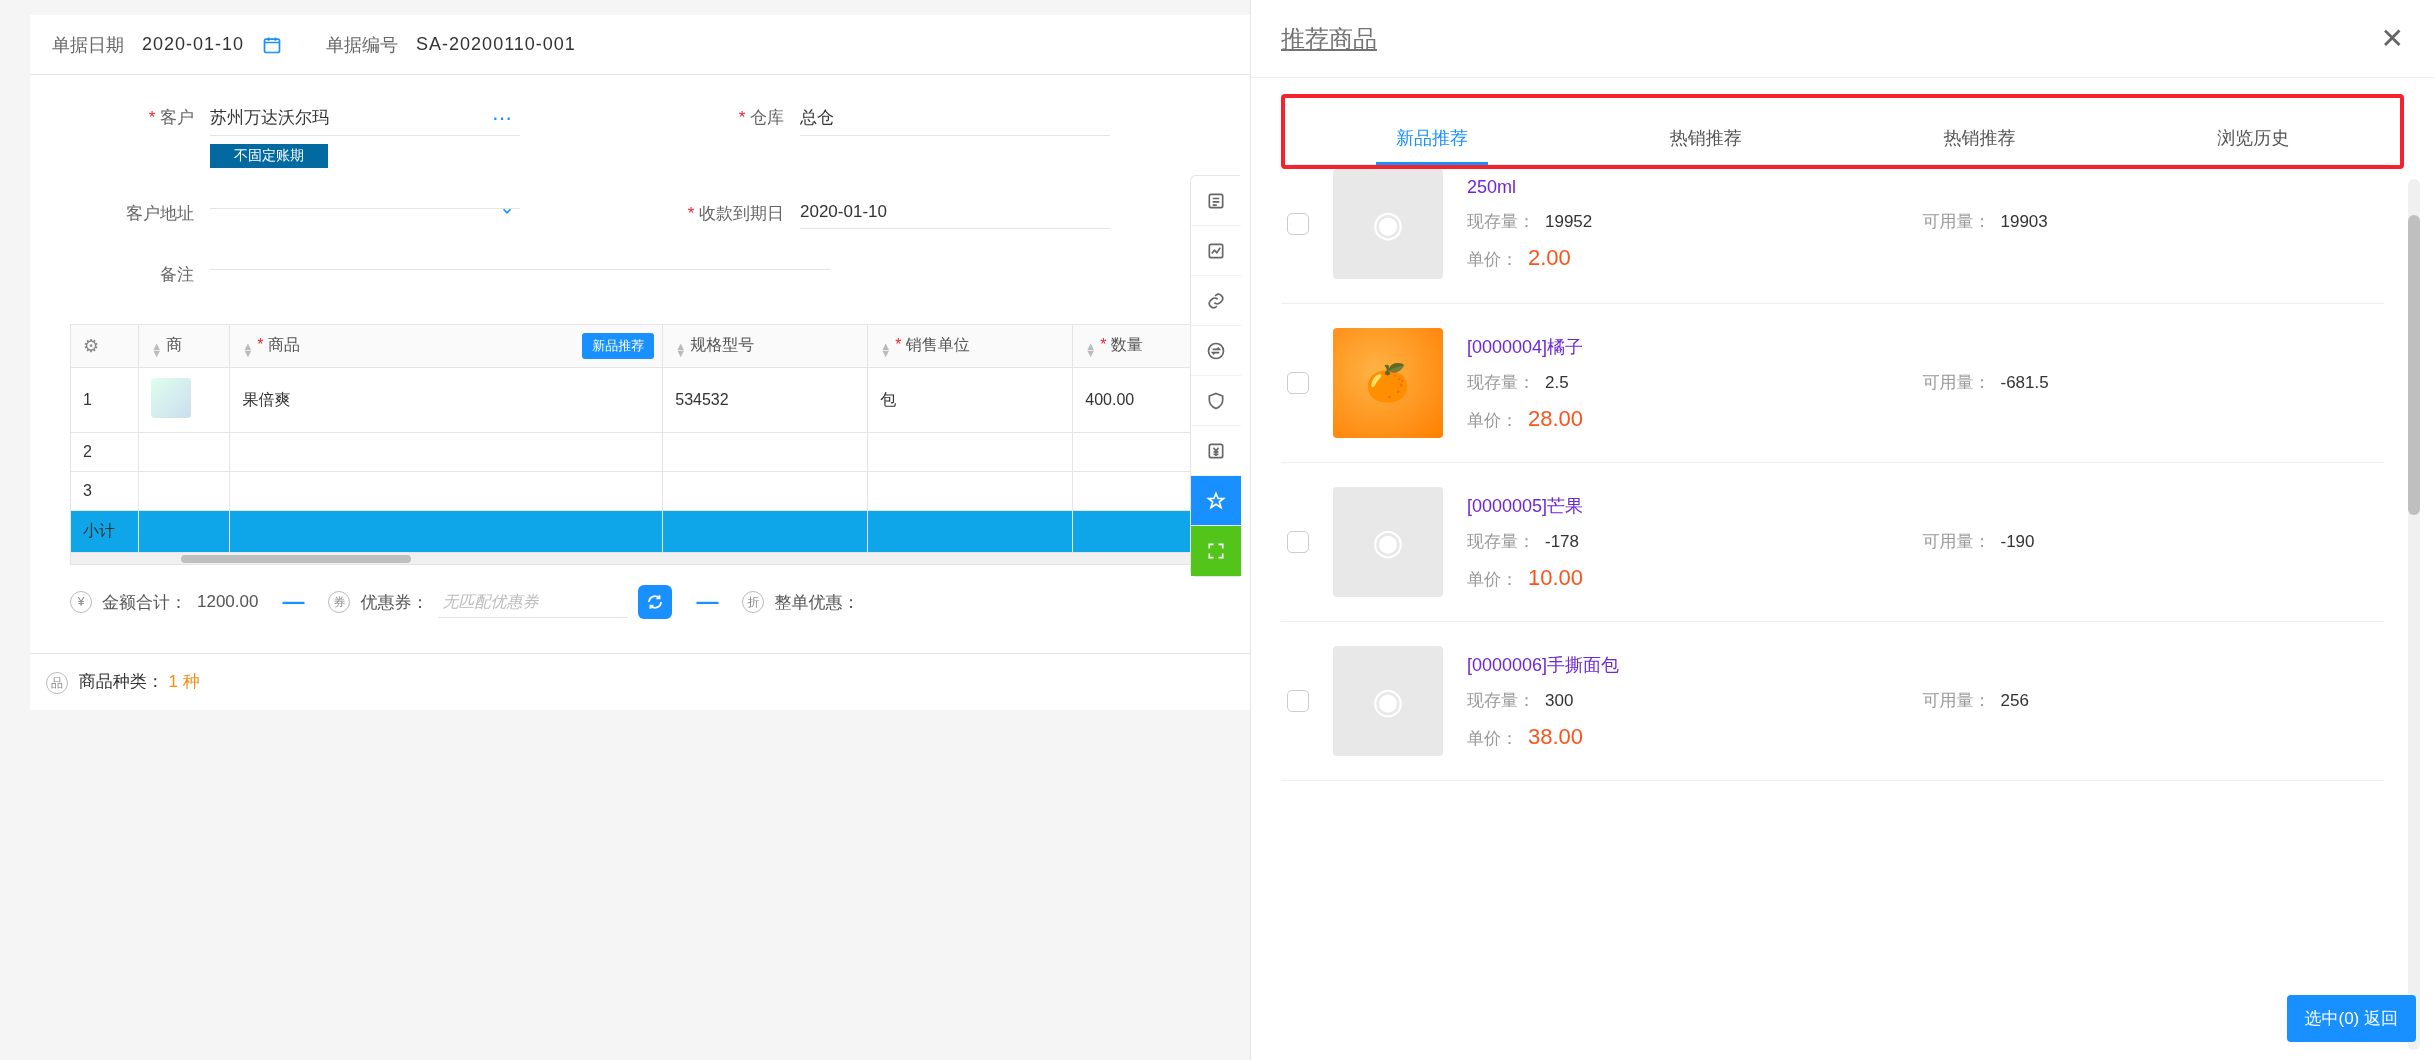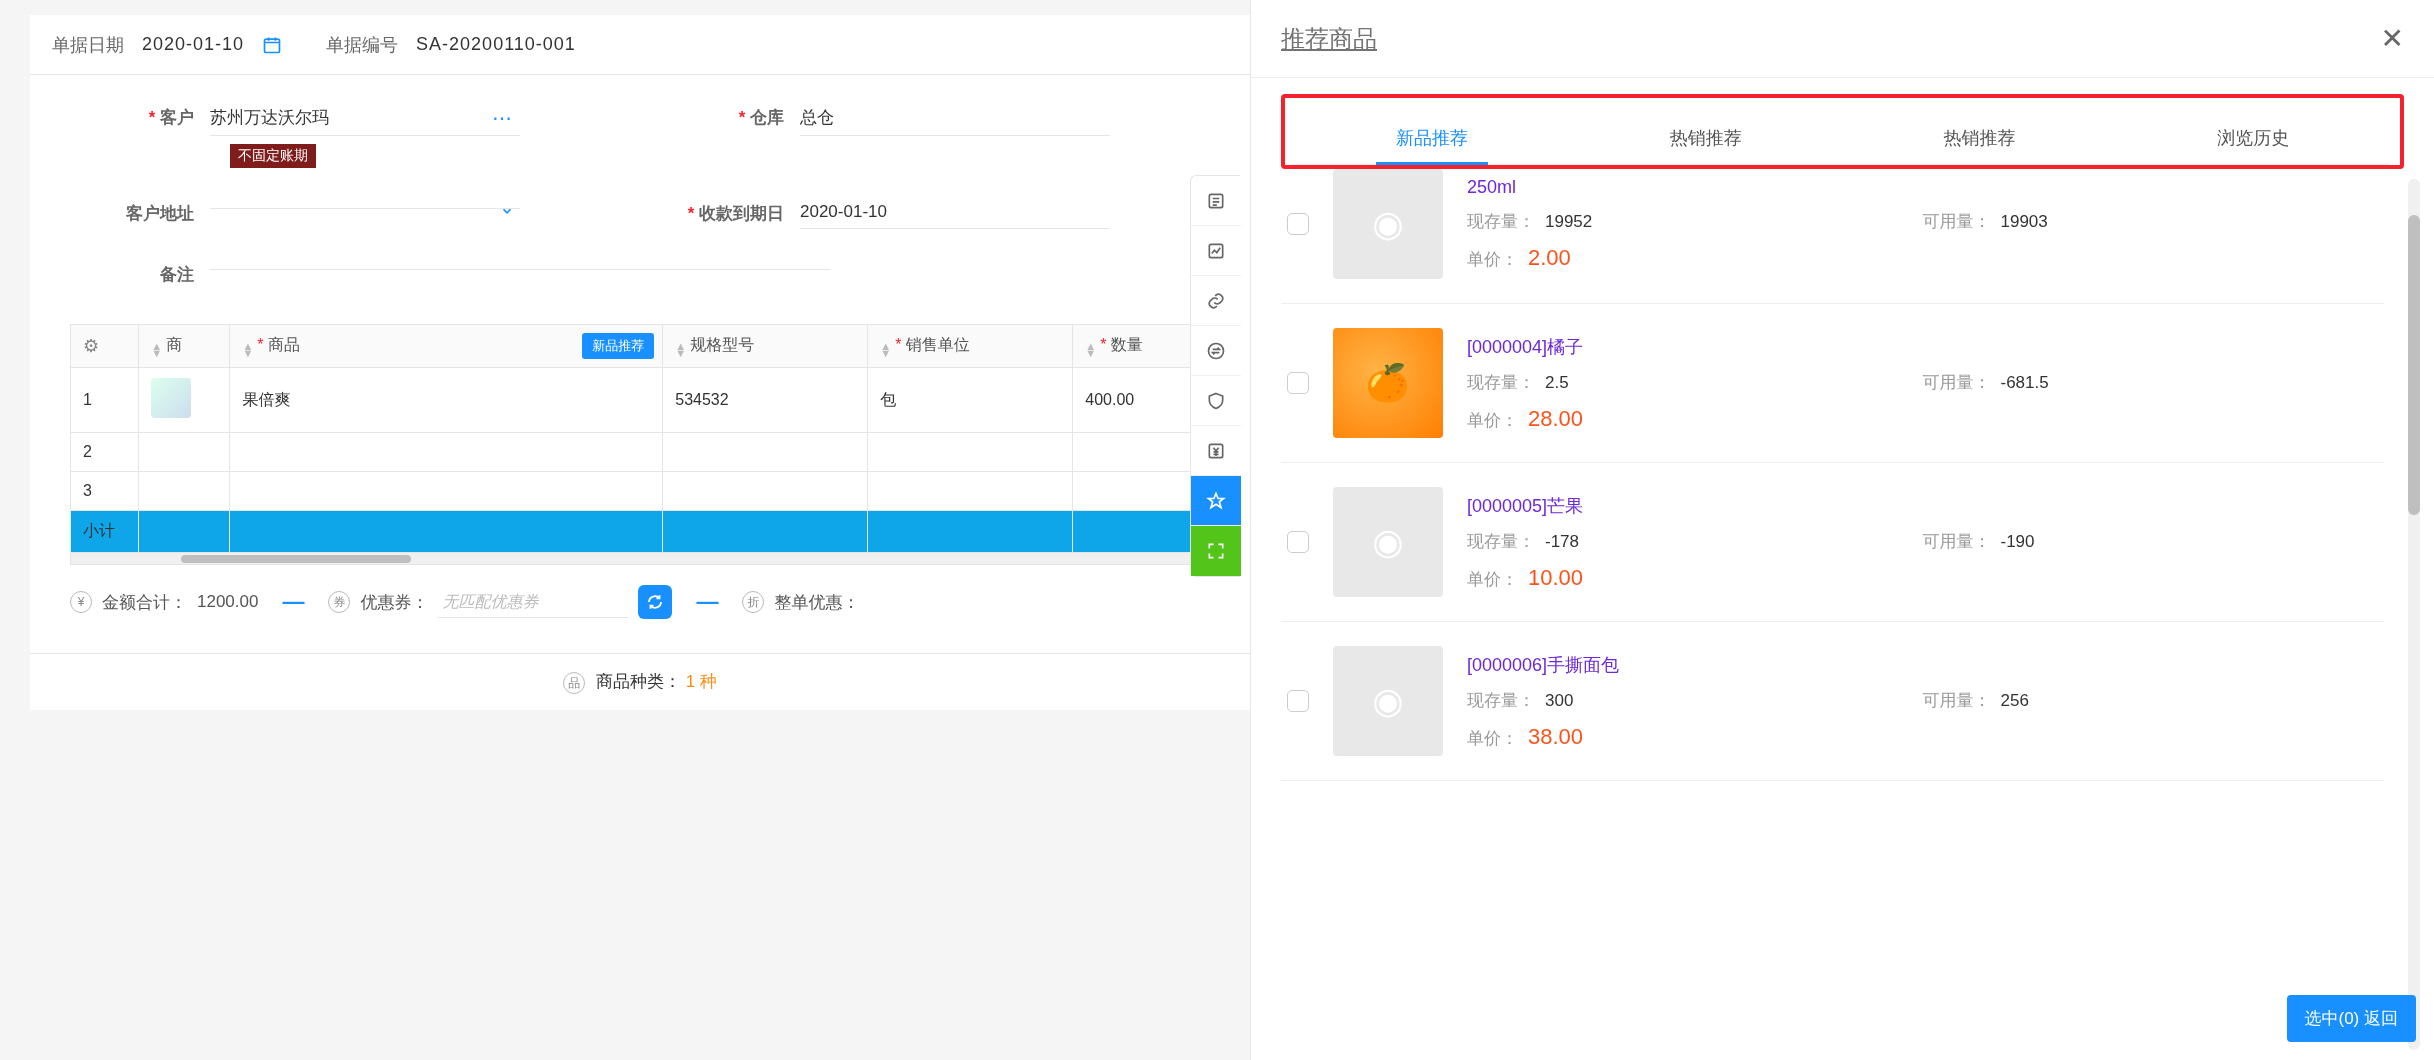--- a/index.html
+++ b/index.html
@@ -19,26 +19,26 @@
 .radio-item.active .radio-label { color: #333; }
 .doc-date, .doc-no { display: flex; align-items: center; gap: 18px; padding: 0 22px; font-size: 18px; text-align: right; }
 .doc-date .label, .doc-no .label { color: #666; }
 .doc-date .value, .doc-no .value { letter-spacing: 1px; color: #333; }
 .cal-icon { color: #1890ff; font-size: 20px; }
 
 
 .form-section { padding: 25px 40px 10px 40px; }
 .form-row { display: flex; align-items: flex-start; margin-bottom: 28px; }
 .form-field { display: flex; align-items: flex-start; }
-.form-label { width: 140px; text-align: right; padding-right: 16px; padding-top: 6px; font-size: 17px; color: #666; font-weight: bold; }
+.form-label { width: 140px; text-align: right; padding-right: 16px; padding-top: 6px; font-size: 17px; color: #666; }
 .req::before { content: "* "; color: #f5222d; }
 .form-value { width: 310px; font-size: 17px; color: #333; border-bottom: 1px solid #e5e5e5; padding: 6px 0; position: relative; }
 .dots-icon { position: absolute; right: 6px; top: 6px; color: #1890ff; font-size: 20px; letter-spacing: 2px; cursor: pointer; }
 .chev-icon { position: absolute; right: 6px; top: 8px; color: #1890ff; font-size: 14px; cursor: pointer; }
-.badge-red { display: inline-block; background: #7f1d1d; color: #fff; font-size: 14px; padding: 3px 8px; margin-top: 8px; margin-left: 20px; }
+.badge-red { display: inline-block; background: #0369a1; color: #fff; font-size: 14px; padding: 3px 24px; margin-top: 8px; }
 .spacer-col { width: 140px; }
 
 
 .table-wrap { padding: 0 40px; }
 table.grid { border-collapse: collapse; width: 100%; table-layout: fixed; }
 table.grid th, table.grid td { border: 1px solid #e5e5e5; padding: 10px 12px; font-size: 16px; text-align: left; background: #fff; }
 table.grid th { background: #fafafa; color: #555; font-weight: normal; position: relative; }
 .sort-icon { color: #bbb; font-size: 11px; margin-right: 4px; display: inline-flex; flex-direction: column; line-height: 7px; }
 .gear-icon { color: #888; font-size: 18px; }
 .scan-btn { position: absolute; right: 8px; top: 8px; background: #1890ff; color: #fff; font-size: 13px; padding: 4px 10px; border-radius: 3px; cursor: pointer; }
@@ -51,21 +51,21 @@
 
 .totals { padding: 20px 40px; display: flex; flex-wrap: wrap; gap: 24px; align-items: center; font-size: 17px; color: #555; }
 .tot-item { display: flex; align-items: center; gap: 10px; }
 .circ-icon { width: 22px; height: 22px; border: 1px solid #bbb; border-radius: 50%; display: inline-flex; align-items: center; justify-content: center; font-size: 12px; color: #888; }
 .dash { color: #1890ff; font-size: 22px; font-weight: bold; }
 .coupon-input { border: none; border-bottom: 1px solid #e5e5e5; font-size: 16px; padding: 6px 4px; width: 190px; color: #333; }
 .coupon-input::placeholder { color: #bbb; font-style: italic; }
 .refresh-btn { width: 34px; height: 34px; background: #1890ff; border-radius: 6px; display: inline-flex; align-items: center; justify-content: center; color: #fff; font-size: 18px; cursor: pointer; }
 
 
-.footer-bar { position: absolute; bottom: 0; left: 0; width: 100%; text-align: center; padding: 16px; font-size: 17px; border-top: 1px solid #e5e5e5; background: #fff; }
+.footer-bar { position: absolute; bottom: 0; left: 0; width: 100%; padding: 16px; font-size: 17px; border-top: 1px solid #e5e5e5; background: #fff; }
 .footer-bar .orange { color: #fa8c16; }
 
 
 .side-toolbar { position: absolute; left: 1190px; top: 175px; width: 50px; background: #fff; border: 1px solid #e5e5e5; border-right: none; border-radius: 6px 0 0 6px; display: flex; flex-direction: column; }
 .side-toolbar .tb-btn { width: 50px; height: 50px; display: flex; align-items: center; justify-content: center; color: #666; font-size: 20px; cursor: pointer; border-bottom: 1px solid #f0f0f0; }
 .side-toolbar .tb-btn.blue { background: #1890ff; color: #fff; }
 .side-toolbar .tb-btn.green { background: #52c41a; color: #fff; border-bottom: none; }
 
 
 .right-panel { position: absolute; left: 1250px; top: 0; right: 0; bottom: 0; background: #fff; border-left: 1px solid #e5e5e5; display: flex; flex-direction: column; }

